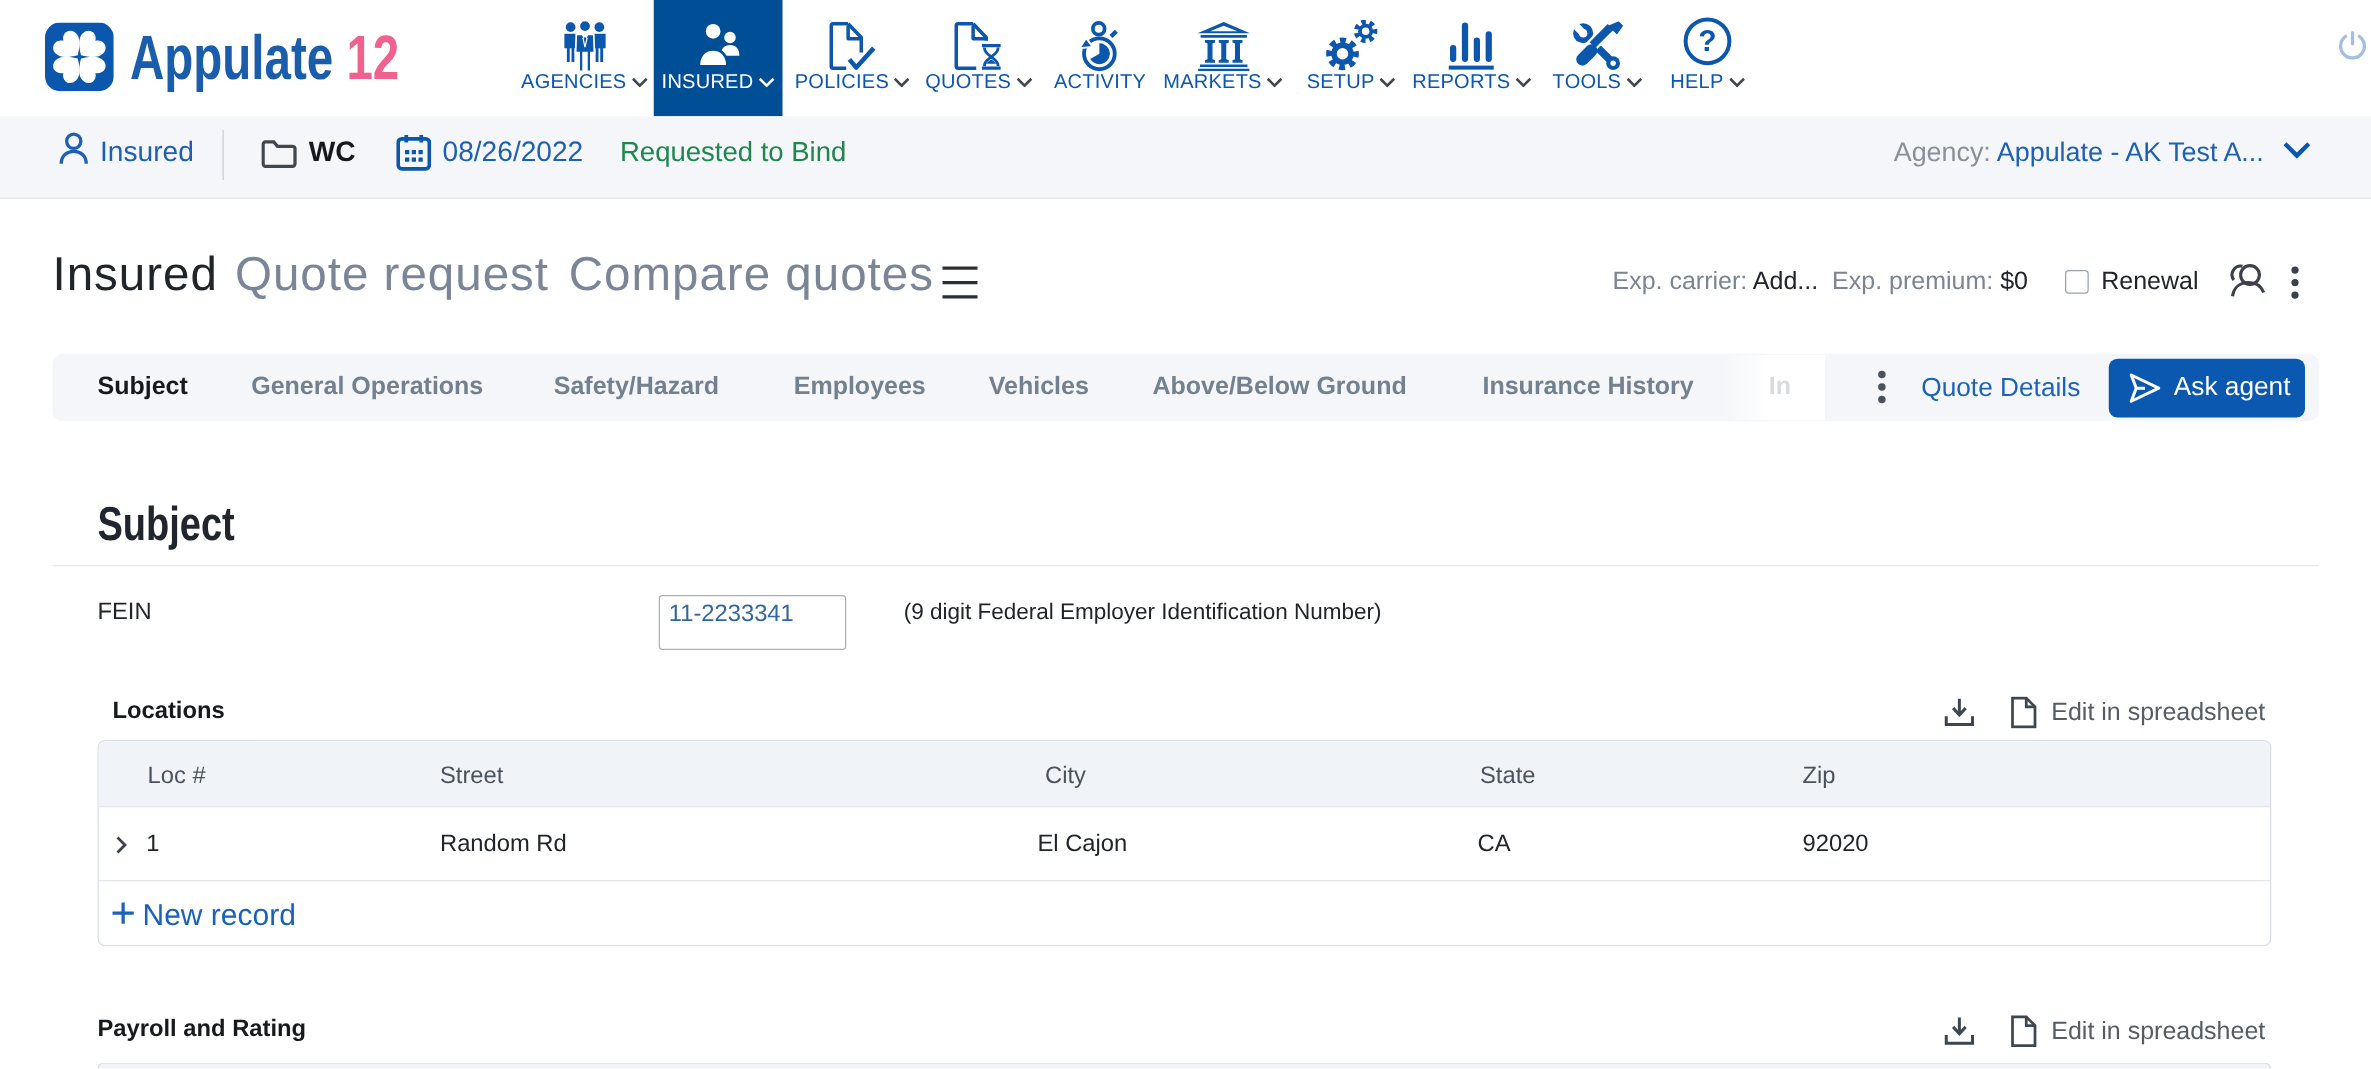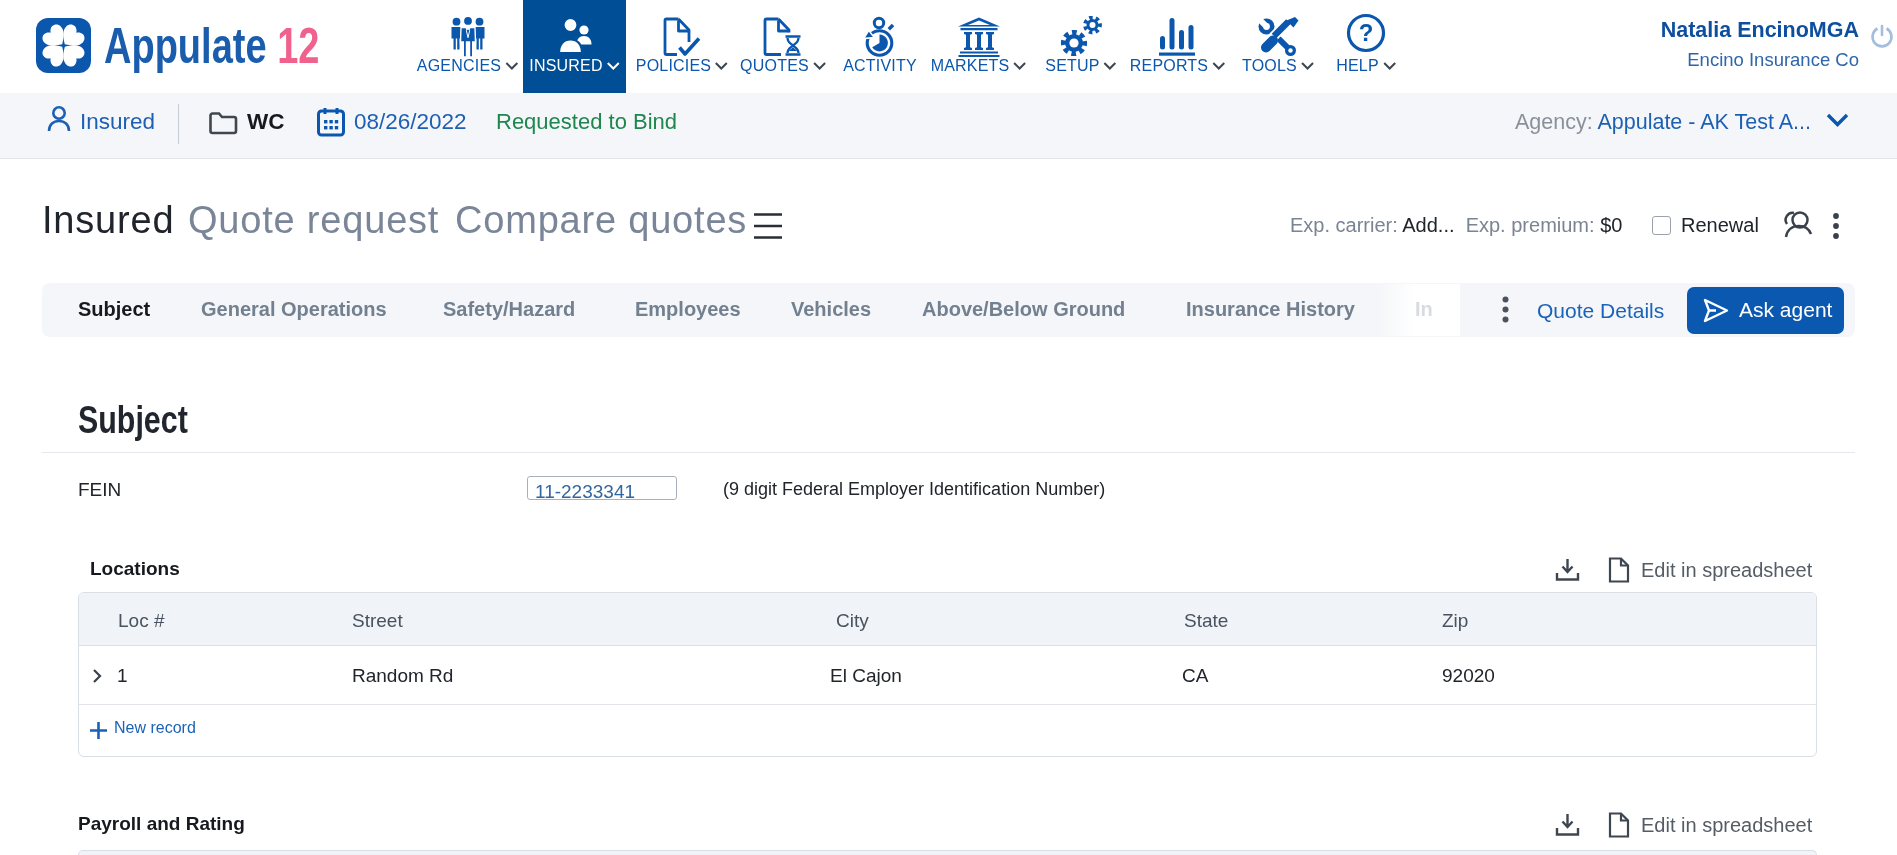--- a/index.html
+++ b/index.html
@@ -184,24 +184,20 @@
         <svg width="42" height="42" viewBox="0 0 42 42">
       <circle cx="21" cy="21" r="17.5" fill="none" stroke="#0B57AE" stroke-width="3.2"></circle>
       <text x="21" y="29" text-anchor="middle" font-size="24" font-weight="bold" fill="#0B57AE" font-family="Liberation Sans">?</text>
     </svg>
       </span>
     <span class="lbl">HELP <svg width="13" height="8" viewBox="0 0 13 8">
           <path d="M1,1 l5.5,5.5 L12,1" stroke="#3E464F" stroke-width="2" fill="none"></path>
         </svg></span>
   </div>
 
-  <div class="abs" style="right:50px; top:20px; text-align:right; line-height:1;">
-    <div style="font-size:21.5px; font-weight:bold; color:#0D4F9E;">Natalia EncinoMGA</div>
-    <div style="font-size:18.5px; color:#2E66A9; margin-top:9px;">Encino Insurance Co</div>
-  </div>
   <div class="abs" style="right:15px; top:24px;">
     <svg width="24" height="24" viewBox="0 0 24 24" fill="none" stroke="#A3BEDE" stroke-width="2.6">
       <path d="M7.5,4.5 a9.5,9.5 0 1 0 9,0"></path>
         <path d="M12,2 v9" stroke-linecap="round"></path>
     </svg>
   </div>
 </div>
 <div id="subbar">
   <div class="abs" style="left:47px; top:12px;">
     <svg width="24" height="28" viewBox="0 0 24 28" fill="none" stroke="#1D60B3" stroke-width="2.6">
@@ -292,21 +288,21 @@
     <svg class="abs" style="left:16px; top:11px;" width="27" height="25" viewBox="0 0 27 25" fill="none" stroke="#fff" stroke-width="2.4" stroke-linejoin="round">
       <path d="M2,2 L24,12.5 L2,23 L6,12.5 Z M6,12.5 H13"></path>
     </svg>
     <span class="abs" style="left:52px; top:11px; font-size:21px; color:#fff;">Ask agent</span>
   </div>
 
   <div class="abs" style="left:78px; top:399px; font-size:38px; font-weight:bold; color:#21262E; transform:scaleX(0.80); transform-origin:left top;">Subject</div>
   <div class="abs" style="left:42px; top:452px; width:1813px; height:1px; background:#E5E8EC;"></div>
 
   <div class="abs" style="left:78px; top:479px; font-size:19px; color:#20242B;">FEIN</div>
-  <div class="abs" style="left:527px; top:476px; width:150px; height:24px; border:1px solid #A9B0BA; border-radius:3px; background:#fff;">
+  <div class="abs" style="left:527px; top:476px; width:150px; height:44px; border:1px solid #A9B0BA; border-radius:3px; background:#fff;">
     <span class="abs" style="left:7px; top:4px; font-size:19px; color:#31669F;">11-2233341</span>
   </div>
   <div class="abs" style="left:687px; top:479px; font-size:18px; color:#20242B;margin-left:36px;">(9 digit Federal Employer Identification Number)</div>
 
   <div class="abs" style="left:90px; top:558px; font-size:19px; font-weight:bold; color:#16191E;">Locations</div>
   <div class="abs" style="left:1555px; top:558px;">
     <svg width="25" height="24" viewBox="0 0 25 24" fill="none" stroke="#3E4750" stroke-width="2.4">
       <path d="M12.5,1 v12 M7.5,8.5 l5,5.5 l5,-5.5"></path>
         <path d="M2,15 v6.5 h21 V15"></path>
     </svg>
@@ -334,21 +330,21 @@
       <span class="abs" style="left:38px; top:19px;">1</span>
       <span class="abs" style="left:273px; top:19px;">Random Rd</span>
       <span class="abs" style="left:751px; top:19px;">El Cajon</span>
       <span class="abs" style="left:1103px; top:19px;">CA</span>
       <span class="abs" style="left:1363px; top:19px;">92020</span>
     </div>
     <div style="height:51px; position:relative;">
       <svg class="abs" style="left:10px; top:16px;" width="19" height="19" viewBox="0 0 19 19">
           <path d="M9.5,1 v17 M1,9.5 h17" stroke="#1A62B8" stroke-width="2.6"></path>
         </svg>
-      <span class="abs" style="left:35px; top:14px; font-size:16px; color:#1A62B8;">New record</span>
+      <span class="abs" style="left:35px; top:14px; font-size:24px; color:#1A62B8;">New record</span>
     </div>
   </div>
 
   <div class="abs" style="left:78px; top:813px; font-size:19px; font-weight:bold; color:#16191E;">Payroll and Rating</div>
   <div class="abs" style="left:1555px; top:813px;">
     <svg width="25" height="24" viewBox="0 0 25 24" fill="none" stroke="#3E4750" stroke-width="2.4">
       <path d="M12.5,1 v12 M7.5,8.5 l5,5.5 l5,-5.5"></path>
         <path d="M2,15 v6.5 h21 V15"></path>
     </svg>
   </div>

